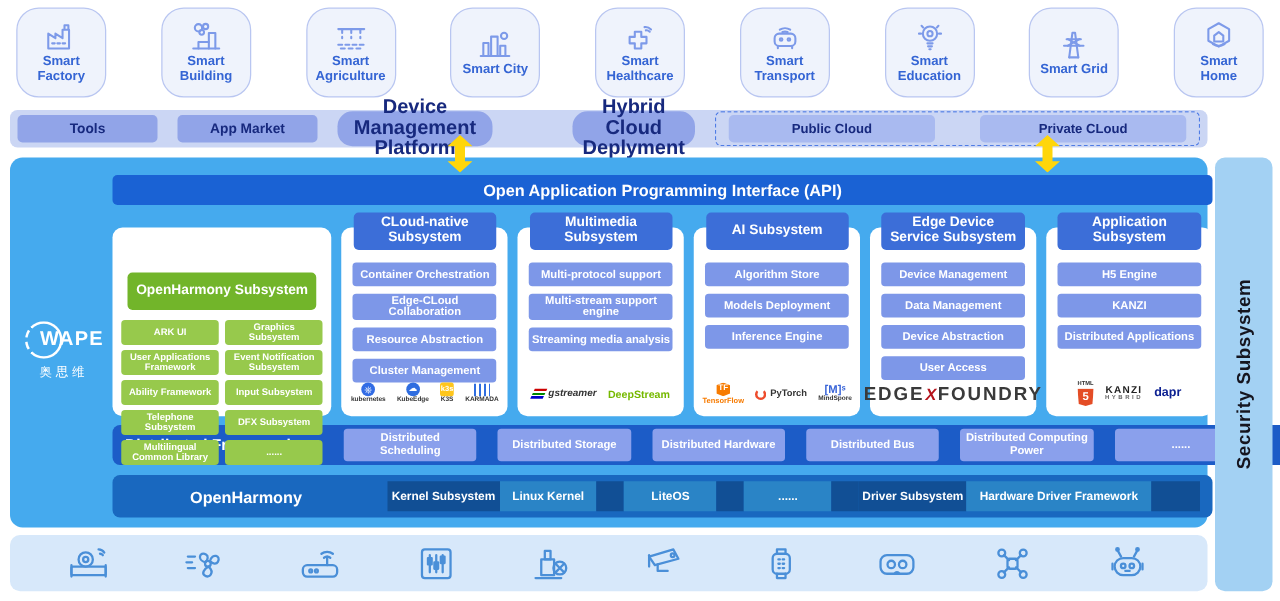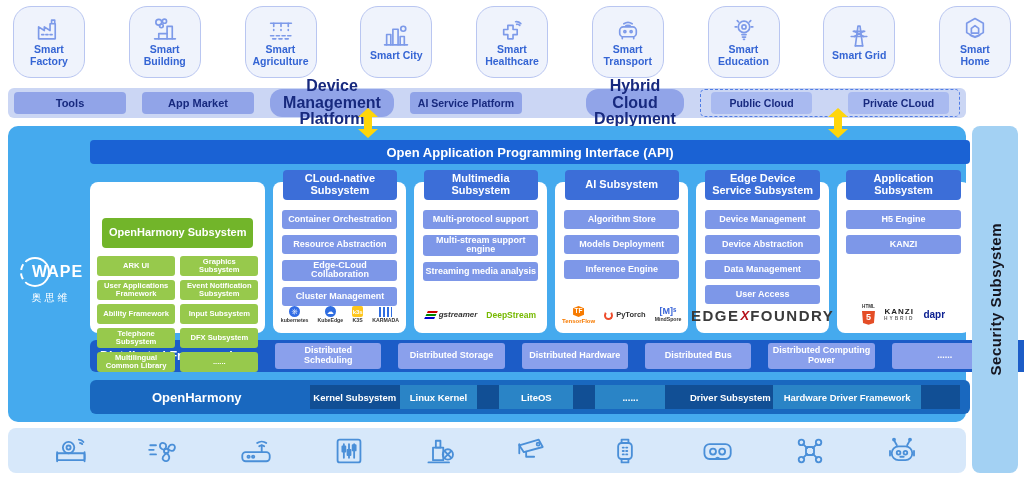--- a/index.html
+++ b/index.html
@@ -253,21 +253,20 @@
           </g>
         </svg>
       <div class="scn-label">Smart Home</div>
     </div>
   </div>
 
   <div class="platform">
     <div class="pf-box pf-tools">Tools</div>
     <div class="pf-box pf-market">App Market</div>
     <div class="pf-box pf-dmp two">Device Management Platform</div>
-    <div class="pf-box pf-ai">AI Service Platform</div>
     <div class="pf-box pf-hybrid two">Hybrid Cloud Deplyment</div>
     <div class="cloud-group">
       <div class="pf-box">Public Cloud</div>
       <div class="pf-box">Private CLoud</div>
     </div>
   </div>
 
   <div class="y-arrow arrow-1">
     <svg viewBox="0 0 20 30">
         <polygon points="10,0 20,9 14,9 14,21 20,21 10,30 0,21 6,21 6,9 0,9" fill="#ffd60a"></polygon>
@@ -307,22 +306,22 @@
           <div class="item">Multilingual Common Library</div>
           <div class="item">......</div>
         </div>
       </div>
 
       <div class="col">
         <div class="col-card"></div>
         <div class="col-header">CLoud-native Subsystem</div>
         <div class="col-items">
           <div class="item">Container Orchestration</div>
+          <div class="item">Edge-CLoud Collaboration</div>
           <div class="item">Resource Abstraction</div>
-          <div class="item">Edge-CLoud Collaboration</div>
           <div class="item">Cluster Management</div>
         </div>
         <div class="col-logos">
           <div class="logo">
               <div class="glyph-k8s">⎈</div>
               <div class="logo-cap">kubernetes</div>
             </div>
           <div class="logo">
               <div class="glyph-kedge">☁</div>
               <div class="logo-cap">KubeEdge</div>
@@ -379,39 +378,40 @@
               <div class="logo-cap">MindSpore</div>
             </div>
         </div>
       </div>
 
       <div class="col">
         <div class="col-card"></div>
         <div class="col-header">Edge Device Service Subsystem</div>
         <div class="col-items">
           <div class="item">Device Management</div>
+          <div class="item">Data Management</div>
           <div class="item">Device Abstraction</div>
-          <div class="item">Data Management</div>
           <div class="item">User Access</div>
         </div>
         <div class="col-logos">
           <div class="edgex">
             <span class="p1">EDGE</span>
             <span class="p2">X</span>
             <span class="p3">FOUNDRY</span>
           </div>
         </div>
       </div>
 
       <div class="col">
         <div class="col-card"></div>
         <div class="col-header">Application Subsystem</div>
         <div class="col-items">
           <div class="item">H5 Engine</div>
           <div class="item">KANZI</div>
+          <div class="item">Distributed Applications</div>
         </div>
         <div class="col-logos">
           <div class="logo">
               <div class="cap-html">HTML</div>
               <div class="glyph-html5">5</div>
             </div>
           <div class="logo">
               <div class="cap-kanzi">KANZI</div>
               <div class="sub-kanzi">HYBRID</div>
             </div>

